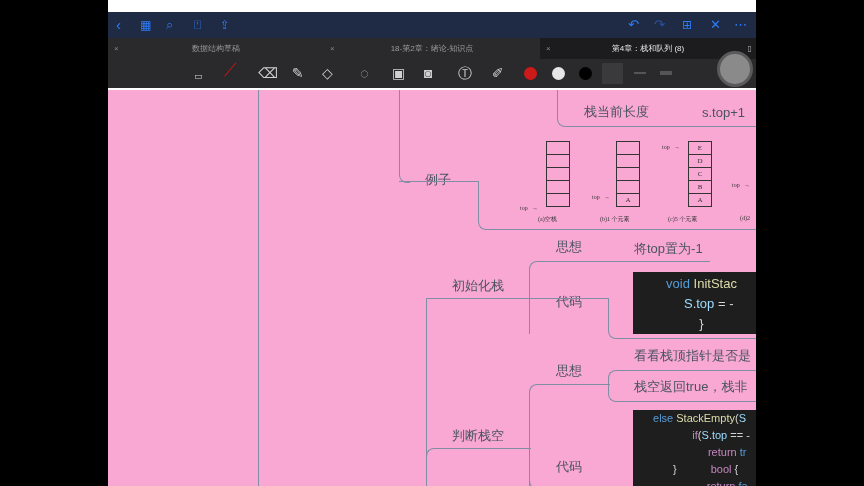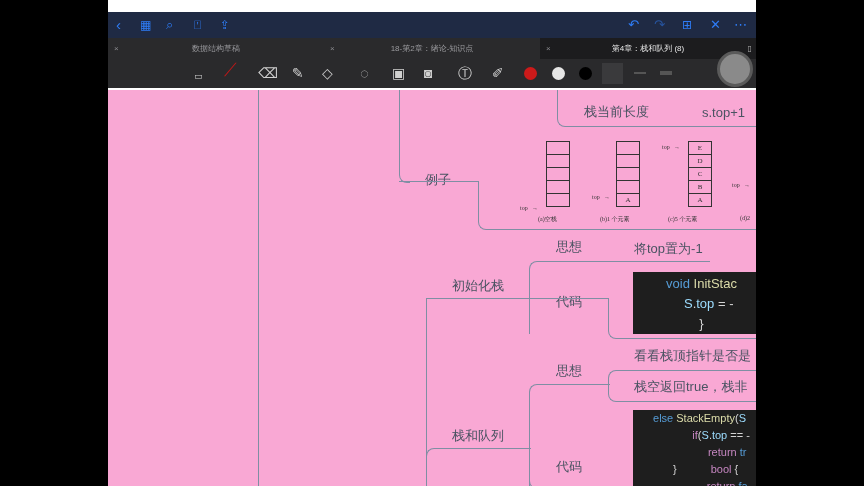--- a/index.html
+++ b/index.html
@@ -139,21 +139,21 @@
     <span class="lbl" style="left:448px;top:148px;">思想</span>
     <span class="lbl" style="left:526px;top:150px;">将top置为-1</span>
     <span class="lbl" style="left:448px;top:203px;">代码</span>
     <div class="ln" style="left:421px;top:208px;width:80px;height:0;border-top-width:1.5px;"></div>
     <div class="ln" style="left:500px;top:208px;width:160px;height:40px;border-left-width:1.5px;border-bottom-width:1.5px;border-bottom-left-radius:8px;"></div>
     <div class="code" style="left:525px;top:182px;width:123px;height:62px;font-size:13px;line-height:20px;padding:2px 0 0 14px;box-sizing:border-box;"><span class="kw">void</span> <span class="fn">InitStac</span>
     <span class="var">S</span>.<span class="var">top</span> = -
 }</div>
 
     <div class="ln" style="left:318px;top:208px;width:0;height:190px;border-left-width:1.5px;"></div>
-    <span class="lbl" style="left:344px;top:337px;">栈和队列</span>
+    <span class="lbl" style="left:344px;top:337px;">判断栈空</span>
     <div class="ln" style="left:318px;top:358px;width:104px;height:40px;border-left-width:1.5px;border-top-width:1.5px;border-top-left-radius:8px;"></div>
     <div class="ln" style="left:421px;top:294px;width:80px;height:105px;border-left-width:1.5px;border-top-width:1.5px;border-top-left-radius:8px;"></div>
     <span class="lbl" style="left:448px;top:272px;">思想</span>
     <div class="ln" style="left:500px;top:280px;width:160px;height:30px;border-left-width:1.5px;border-top-width:1.5px;border-bottom-width:1.5px;border-top-left-radius:8px;border-bottom-left-radius:8px;"></div>
     <span class="lbl" style="left:526px;top:288px;">栈空返回true，栈非</span>
     <span class="lbl" style="left:526px;top:257px;">看看栈顶指针是否是</span>
     <span class="lbl" style="left:448px;top:368px;">代码</span>
     <div class="ln" style="left:421px;top:390px;width:100px;height:8px;border-left-width:1.5px;border-bottom-width:1.5px;border-bottom-left-radius:8px;"></div>
     <div class="code" style="left:525px;top:320px;width:123px;height:78px;font-size:11px;line-height:17px;padding:0 0 0 10px;box-sizing:border-box;"><span class="kw">else</span> <span class="fn">StackEmpty</span>(<span class="var">S</span>
     <span class="kw2">if</span>(<span class="var">S</span>.<span class="var">top</span> == -

